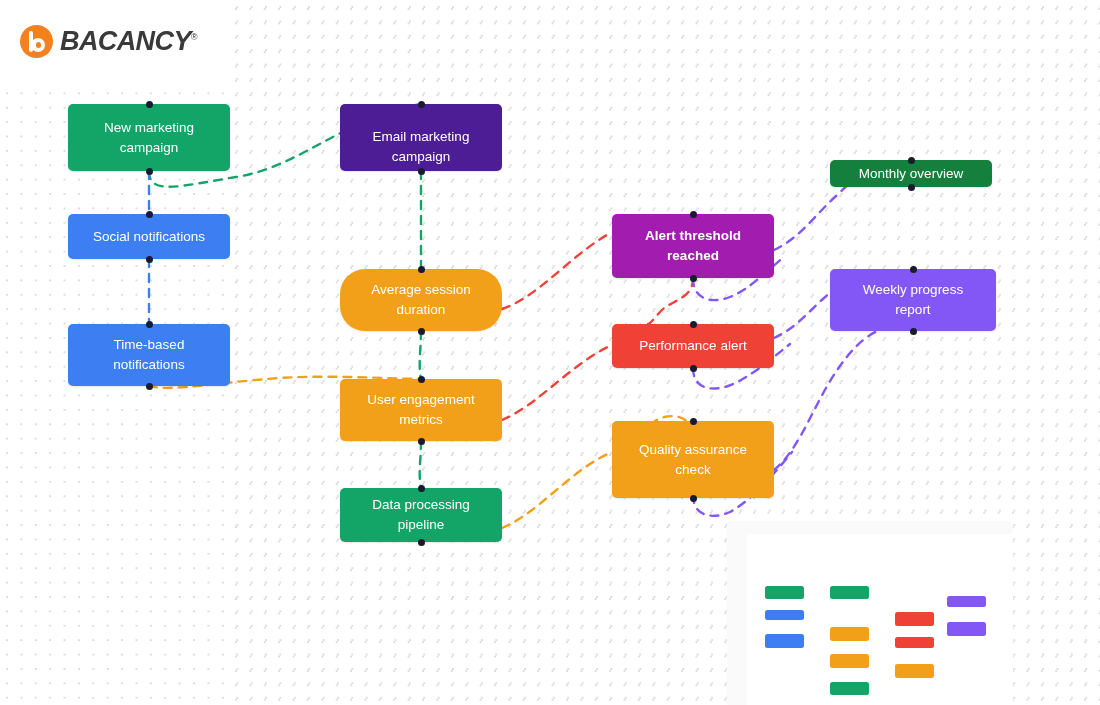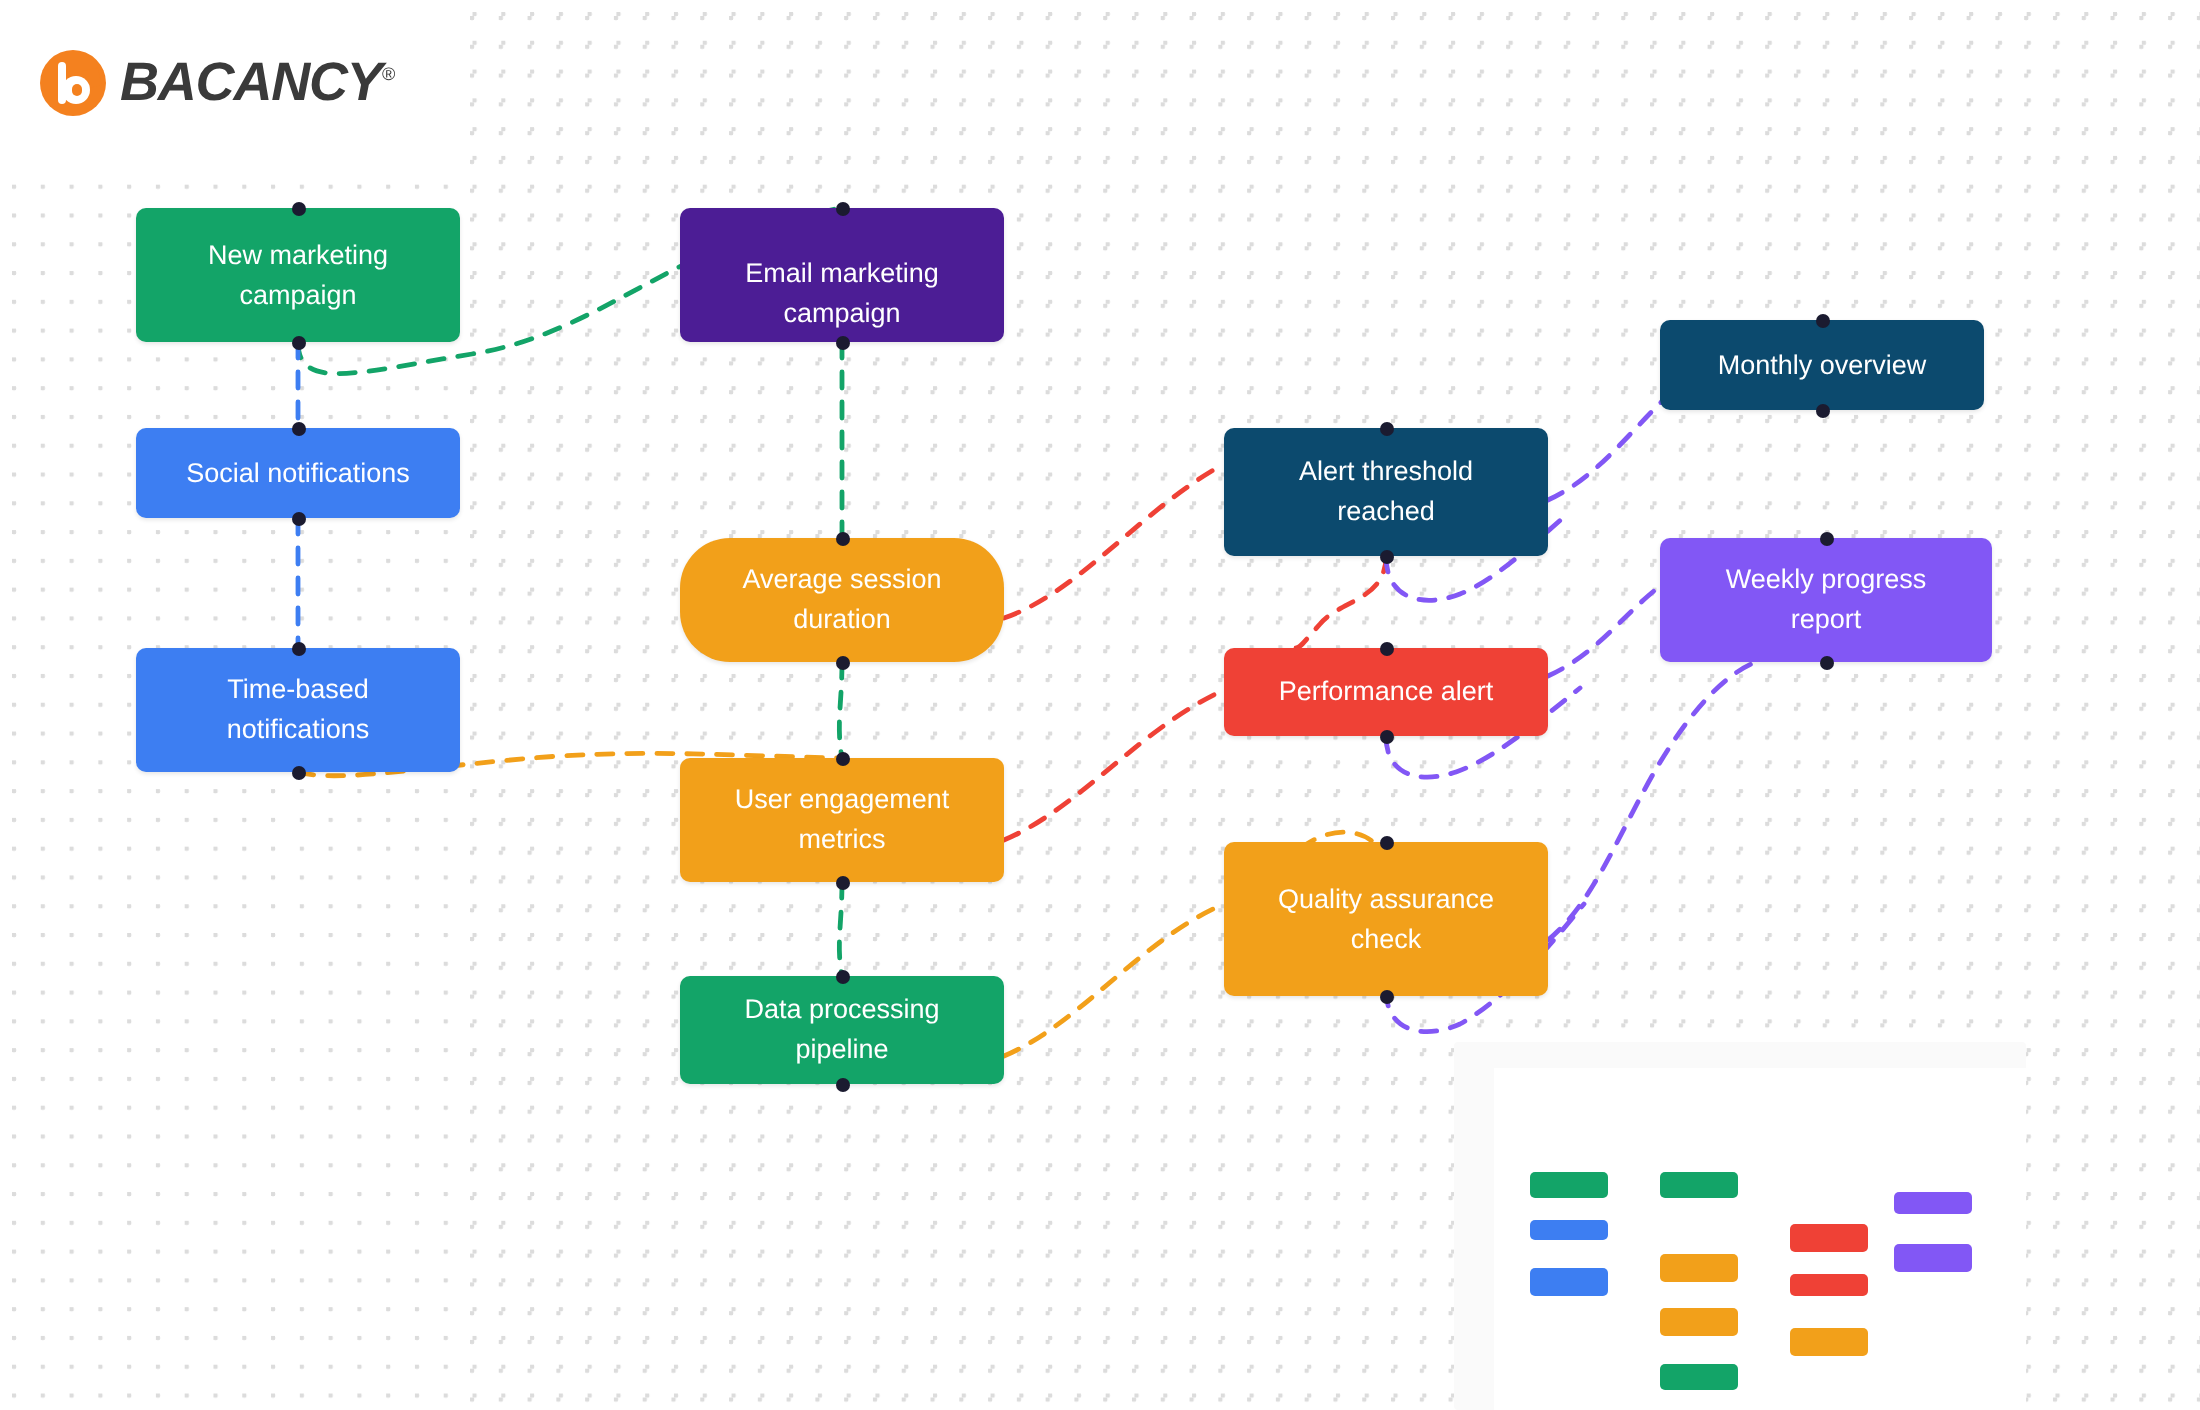--- a/index.html
+++ b/index.html
@@ -229,36 +229,36 @@
       <div class="node" style="left: 340px; top: 379px; width: 162px; height: 62px; background: rgb(242, 160, 26);">
         <span class="label">User engagement metrics</span>
         <span class="port top" style="background: rgb(27, 27, 48);"></span>
         <span class="port bottom" style="background: rgb(27, 27, 48);"></span>
       </div>
       <div class="node" style="left: 340px; top: 488px; width: 162px; height: 54px; background: rgb(19, 164, 104);">
         <span class="label">Data processing pipeline</span>
         <span class="port top" style="background: rgb(27, 27, 48);"></span>
         <span class="port bottom" style="background: rgb(27, 27, 48);"></span>
       </div>
-      <div class="node" style="left: 612px; top: 214px; width: 162px; height: 64px; background: #0c4a6e;">
+      <div class="node" style="left: 612px; top: 214px; width: 162px; height: 64px; background: #a21caf; font-weight: bold;">
         <span class="label">Alert threshold reached</span>
         <span class="port top" style="background: rgb(27, 27, 48);"></span>
         <span class="port bottom" style="background: rgb(27, 27, 48);"></span>
       </div>
       <div class="node" style="left: 612px; top: 324px; width: 162px; height: 44px; background: rgb(239, 65, 54);">
         <span class="label">Performance alert</span>
         <span class="port top" style="background: rgb(27, 27, 48);"></span>
         <span class="port bottom" style="background: rgb(27, 27, 48);"></span>
       </div>
       <div class="node" style="left: 612px; top: 421px; width: 162px; height: 77px; background: rgb(242, 160, 26);">
         <span class="label">Quality assurance check</span>
         <span class="port top" style="background: rgb(27, 27, 48);"></span>
         <span class="port bottom" style="background: rgb(27, 27, 48);"></span>
       </div>
-      <div class="node" style="left: 830px; top: 160px; width: 162px; height: 45px; background: #0c4a6e;">
+      <div class="node" style="left: 830px; top: 160px; width: 162px; height: 27px; background: #15803d;">
         <span class="label">Monthly overview</span>
         <span class="port top" style="background: rgb(27, 27, 48);"></span>
         <span class="port bottom" style="background: rgb(27, 27, 48);"></span>
       </div>
       <div class="node" style="left: 830px; top: 269px; width: 166px; height: 62px; background: rgb(130, 87, 245);">
         <span class="label">Weekly progress report</span>
         <span class="port top" style="background: rgb(27, 27, 48);"></span>
         <span class="port bottom" style="background: rgb(27, 27, 48);"></span>
       </div>
     </div>

